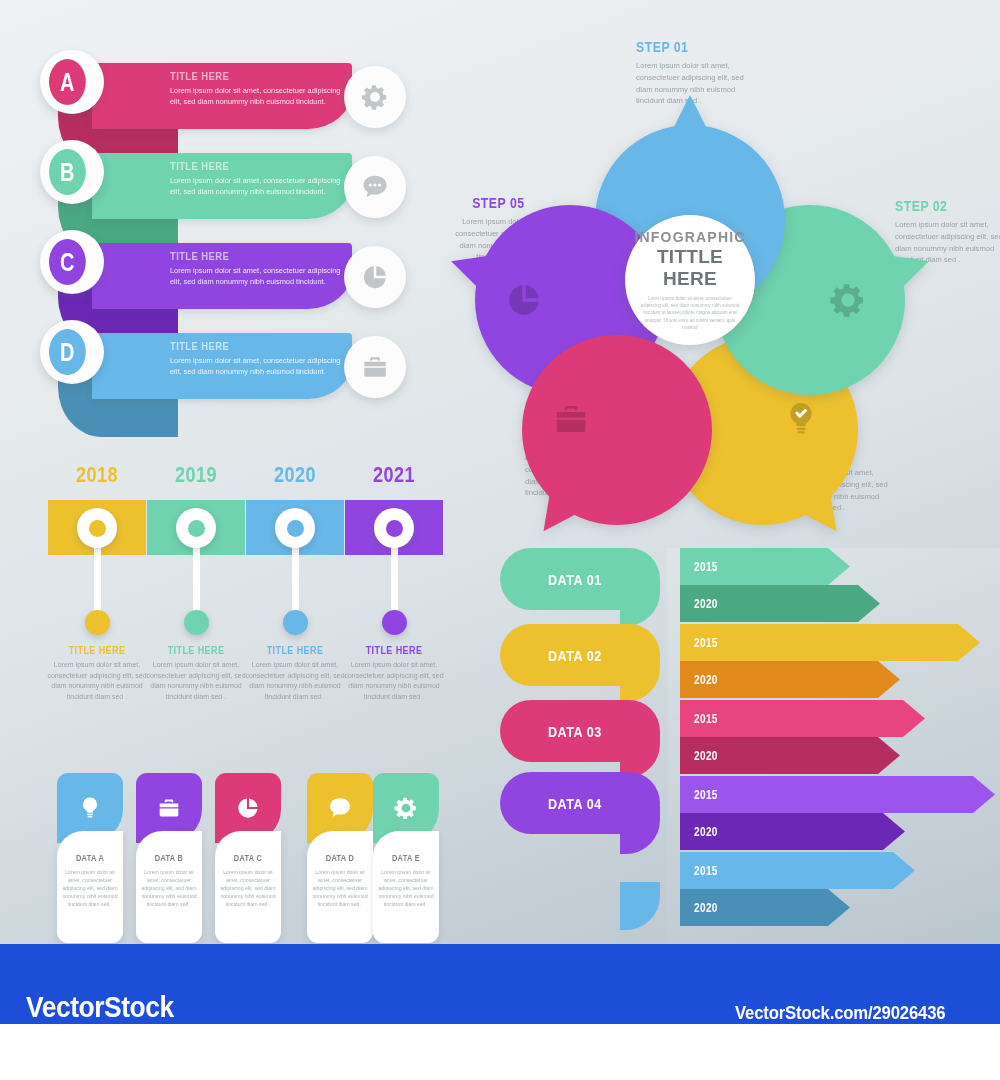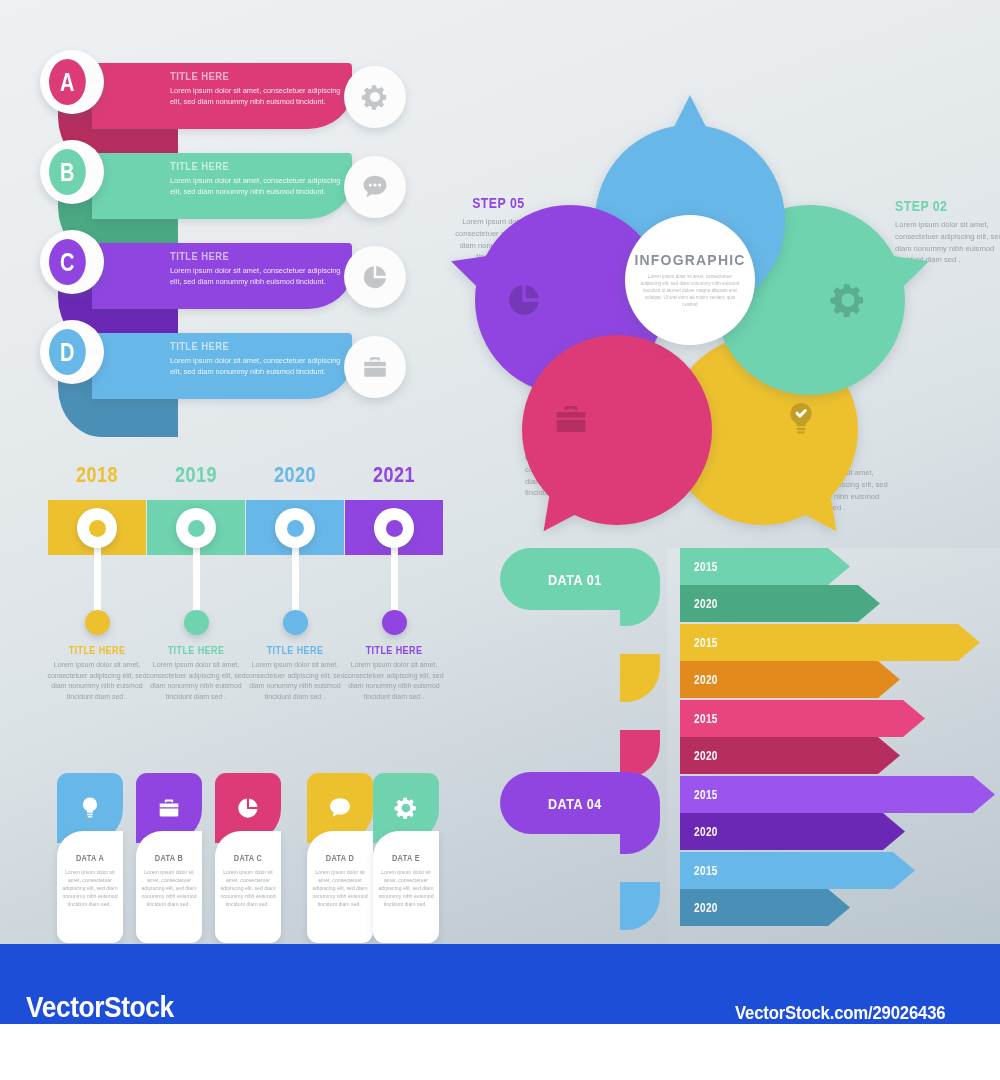--- a/index.html
+++ b/index.html
@@ -244,20 +244,21 @@
             <path d="M9.2 4.2h5.6c.6 0 1.1.5 1.1 1.1v1.5h-1.7V5.9H9.8v.9H8.1V5.3c0-.6.5-1.1 1.1-1.1zM3.4 7.8h17.2v3.5H3.4V7.8zm0 4.7h17.2v6.2c0 .6-.5 1.1-1.1 1.1H4.5c-.6 0-1.1-.5-1.1-1.1v-6.2z"></path>
           </svg>
         </span>
       </div>
     </div>
 
   <div id="petals">
 
     <div class="center-circle">
       <div class="c1 cond" style="transform:none">INFOGRAPHIC</div>
+      <div class="c2 cond" style="transform:none">TITTLE HERE</div>
       <div class="c3">Lorem ipsum dolor sit amet, consectetuer adipiscing elit, sed diam nonummy nibh euismod tincidunt ut laoreet dolore magna aliquam erat volutpat. Ut wisi enim ad minim veniam, quis nostrud</div>
     </div>
   <div class="petal" style="left: 155px; top: 95px; background: rgb(103, 183, 232); z-index: 3;">
         <div style="position: absolute; left: 50%; top: 50%; width: 0px; height: 0px; border-left: 17px solid transparent; border-right: 17px solid transparent; border-bottom: 34px solid rgb(103, 183, 232); transform-origin: 0px 0px; transform: rotate(0deg) translate(-17px, -125px);"></div>
         <span style="display: flex; align-items: center; justify-content: center; position: absolute; left: 50%; top: 58%; transform: translate(-50%, -50%);">
           <svg viewBox="0 0 24 24" width="40" height="40" fill="rgba(0,0,0,0.18)">
             <path d="M12 3C6.9 3 2.8 6.3 2.8 10.4c0 2.3 1.3 4.4 3.4 5.7l-.9 4 4.2-2.3c.8.2 1.6.3 2.5.3 5.1 0 9.2-3.3 9.2-7.7S17.1 3 12 3z"></path>
             <circle cx="8.3" cy="10.4" r="1.25" fill="#ffffff" fill-opacity="1"></circle>
             <circle cx="12" cy="10.4" r="1.25" fill="#ffffff" fill-opacity="1"></circle>
             <circle cx="15.7" cy="10.4" r="1.25" fill="#ffffff" fill-opacity="1"></circle>
@@ -292,20 +293,24 @@
         </span>
       </div>
       <div class="petal" style="left: 35px; top: 175px; background: rgb(144, 69, 224); z-index: 4;">
         <div style="position: absolute; left: 50%; top: 50%; width: 0px; height: 0px; border-left: 17px solid transparent; border-right: 17px solid transparent; border-bottom: 34px solid rgb(144, 69, 224); transform-origin: 0px 0px; transform: rotate(288deg) translate(-17px, -125px);"></div>
         <span style="display: flex; align-items: center; justify-content: center; position: absolute; left: 26%; top: 50%; transform: translate(-50%, -50%);">
           <svg viewBox="0 0 24 24" width="40" height="40" fill="rgba(0,0,0,0.18)">
             <path d="M11 3.2A8.9 8.9 0 1020.8 13H11V3.2z"></path>
             <path d="M13 3.2V11h7.8A8.9 8.9 0 0013 3.2z"></path>
           </svg>
         </span>
+      </div>
+      <div class="step-lbl" style="left: 196px; top: 8px; width: 125px; text-align: left;">
+        <div class="h cond" style="color: rgb(103, 183, 232);">STEP 01</div>
+        <div class="p lorem">Lorem ipsum dolor sit amet, consectetuer adipiscing elit, sed diam nonummy nibh euismod tincidunt diam  sed .</div>
       </div>
       <div class="step-lbl" style="left: 455px; top: 167px; width: 118px; text-align: left;">
         <div class="h cond" style="color: rgb(110, 211, 174);">STEP 02</div>
         <div class="p lorem">Lorem ipsum dolor sit amet, consectetuer adipiscing elit, sed diam nonummy nibh euismod tincidunt diam  sed .</div>
       </div>
       <div class="step-lbl" style="left: 340px; top: 415px; width: 118px; text-align: left;">
         <div class="h cond" style="color: rgb(237, 193, 46);">STEP 03</div>
         <div class="p lorem">Lorem ipsum dolor sit amet, consectetuer adipiscing elit, sed diam nonummy nibh euismod tincidunt diam  sed .</div>
       </div>
       <div class="step-lbl" style="left: 85px; top: 400px; width: 118px; text-align: left;">
@@ -446,27 +451,33 @@
       <div class="bubble" style="top: 0px; background: rgb(110, 211, 174);">
         <div class="lbl cond" style="transform: scaleX(0.84);">DATA 01</div>
       </div>
       <div class="abar" style="left: 180px; top: 0px; width: 170px; background: rgb(110, 211, 174); clip-path: polygon(0px 0px, calc(100% - 22px) 0px, 100% 50%, calc(100% - 22px) 100%, 0px 100%);">
         <div class="yr cond" style="transform: scaleX(0.84);">2015</div>
       </div>
       <div class="abar" style="left: 180px; top: 37px; width: 200px; background: rgb(74, 168, 131); clip-path: polygon(0px 0px, calc(100% - 22px) 0px, 100% 50%, calc(100% - 22px) 100%, 0px 100%);">
         <div class="yr cond" style="transform: scaleX(0.84);">2020</div>
       </div>
       <div class="bubble-tail" style="left: 120px; top: 106px; background: rgb(237, 193, 46);"></div>
+      <div class="bubble" style="top: 76px; background: rgb(237, 193, 46);">
+        <div class="lbl cond" style="transform: scaleX(0.84);">DATA 02</div>
+      </div>
       <div class="abar" style="left: 180px; top: 76px; width: 300px; background: rgb(237, 193, 46); clip-path: polygon(0px 0px, calc(100% - 22px) 0px, 100% 50%, calc(100% - 22px) 100%, 0px 100%);">
         <div class="yr cond" style="transform: scaleX(0.84);">2015</div>
       </div>
       <div class="abar" style="left: 180px; top: 113px; width: 220px; background: rgb(227, 138, 28); clip-path: polygon(0px 0px, calc(100% - 22px) 0px, 100% 50%, calc(100% - 22px) 100%, 0px 100%);">
         <div class="yr cond" style="transform: scaleX(0.84);">2020</div>
       </div>
       <div class="bubble-tail" style="left: 120px; top: 182px; background: rgb(221, 59, 119);"></div>
+      <div class="bubble" style="top: 152px; background: rgb(221, 59, 119);">
+        <div class="lbl cond" style="transform: scaleX(0.84);">DATA 03</div>
+      </div>
       <div class="abar" style="left: 180px; top: 152px; width: 245px; background: rgb(232, 68, 127); clip-path: polygon(0px 0px, calc(100% - 22px) 0px, 100% 50%, calc(100% - 22px) 100%, 0px 100%);">
         <div class="yr cond" style="transform: scaleX(0.84);">2015</div>
       </div>
       <div class="abar" style="left: 180px; top: 189px; width: 220px; background: rgb(181, 46, 95); clip-path: polygon(0px 0px, calc(100% - 22px) 0px, 100% 50%, calc(100% - 22px) 100%, 0px 100%);">
         <div class="yr cond" style="transform: scaleX(0.84);">2020</div>
       </div>
       <div class="bubble-tail" style="left: 120px; top: 258px; background: rgb(144, 69, 224);"></div>
       <div class="bubble" style="top: 224px; background: rgb(144, 69, 224);">
         <div class="lbl cond" style="transform: scaleX(0.84);">DATA 04</div>
       </div>

